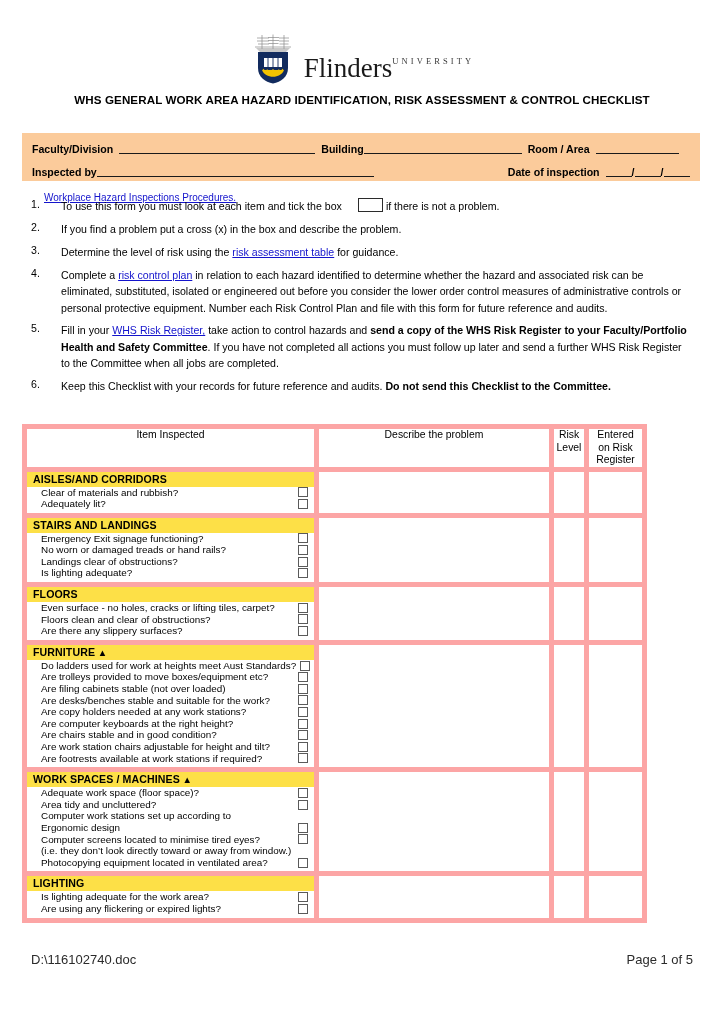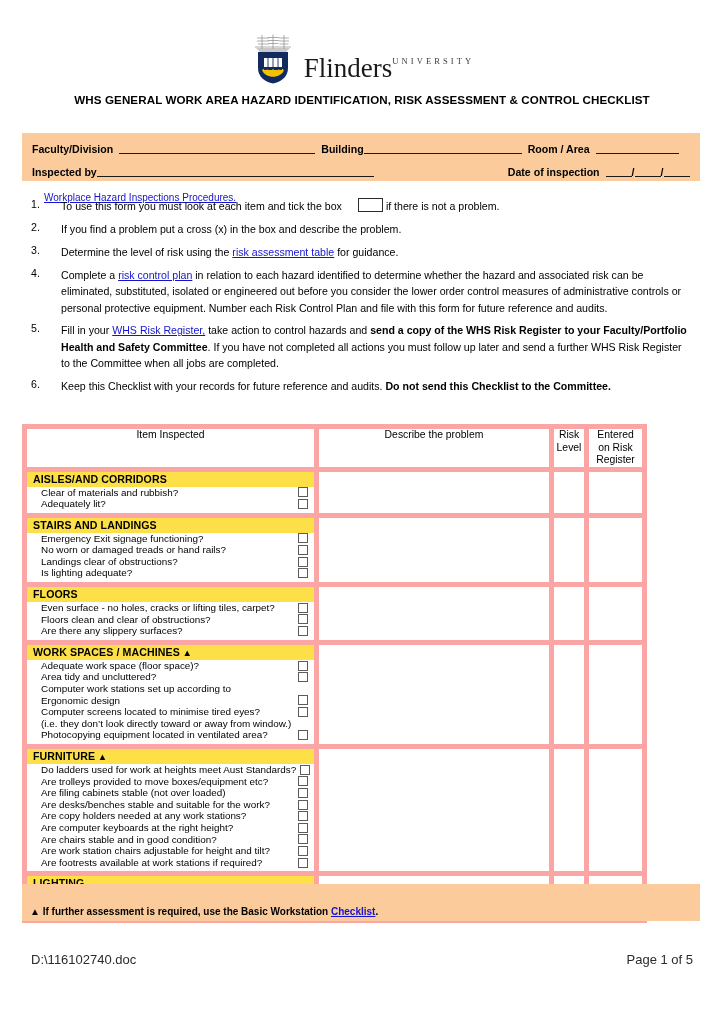--- a/index.html
+++ b/index.html
@@ -432,95 +432,95 @@
               </div>
               <div class="sect-pad-b"></div>
             </div>
           </td>
           <td></td>
           <td></td>
           <td></td>
         </tr>
         <tr>
           <td>
-            <div class="sect-head">WORK SPACES / MACHINES<span class="tri"> ▲</span></div>
+            <div class="sect-head">FURNITURE<span class="tri"> ▲</span></div>
             <div class="q-list">
               <div class="q-row">
-                <span class="q-text">Adequate work space (floor space)?</span>
-                <span class="q-box"></span>
-              </div>
-              <div class="q-row">
-                <span class="q-text">Area tidy and uncluttered?</span>
-                <span class="q-box"></span>
-              </div>
-              <div class="q-row">
-                <span class="q-text">Computer  work stations set up according to</span>
-                <span class="q-box hidden"></span>
-              </div>
-              <div class="q-row">
-                <span class="q-text">Ergonomic design</span>
-                <span class="q-box"></span>
-              </div>
-              <div class="q-row">
-                <span class="q-text">Computer screens located to minimise tired eyes?</span>
-                <span class="q-box"></span>
-              </div>
-              <div class="q-row">
-                <span class="q-text">(i.e. they don’t look directly toward or away from window.)</span>
-                <span class="q-box hidden"></span>
-              </div>
-              <div class="q-row">
-                <span class="q-text">Photocopying equipment located in ventilated area?</span>
+                <span class="q-text">Do ladders used for work at heights meet Aust Standards?</span>
+                <span class="q-box"></span>
+              </div>
+              <div class="q-row">
+                <span class="q-text">Are trolleys provided to move boxes/equipment etc?</span>
+                <span class="q-box"></span>
+              </div>
+              <div class="q-row">
+                <span class="q-text">Are filing cabinets stable (not over loaded)</span>
+                <span class="q-box"></span>
+              </div>
+              <div class="q-row">
+                <span class="q-text">Are desks/benches stable and suitable for the work?</span>
+                <span class="q-box"></span>
+              </div>
+              <div class="q-row">
+                <span class="q-text">Are copy holders needed at any work stations?</span>
+                <span class="q-box"></span>
+              </div>
+              <div class="q-row">
+                <span class="q-text">Are computer keyboards at the right height?</span>
+                <span class="q-box"></span>
+              </div>
+              <div class="q-row">
+                <span class="q-text">Are chairs stable and in good condition?</span>
+                <span class="q-box"></span>
+              </div>
+              <div class="q-row">
+                <span class="q-text">Are work station chairs adjustable for height and tilt?</span>
+                <span class="q-box"></span>
+              </div>
+              <div class="q-row">
+                <span class="q-text">Are footrests available at work stations if required?</span>
                 <span class="q-box"></span>
               </div>
               <div class="sect-pad-b"></div>
             </div>
           </td>
           <td></td>
           <td></td>
           <td></td>
         </tr>
         <tr>
           <td>
-            <div class="sect-head">FURNITURE<span class="tri"> ▲</span></div>
+            <div class="sect-head">WORK SPACES / MACHINES<span class="tri"> ▲</span></div>
             <div class="q-list">
               <div class="q-row">
-                <span class="q-text">Do ladders used for work at heights meet Aust Standards?</span>
-                <span class="q-box"></span>
-              </div>
-              <div class="q-row">
-                <span class="q-text">Are trolleys provided to move boxes/equipment etc?</span>
-                <span class="q-box"></span>
-              </div>
-              <div class="q-row">
-                <span class="q-text">Are filing cabinets stable (not over loaded)</span>
-                <span class="q-box"></span>
-              </div>
-              <div class="q-row">
-                <span class="q-text">Are desks/benches stable and suitable for the work?</span>
-                <span class="q-box"></span>
-              </div>
-              <div class="q-row">
-                <span class="q-text">Are copy holders needed at any work stations?</span>
-                <span class="q-box"></span>
-              </div>
-              <div class="q-row">
-                <span class="q-text">Are computer keyboards at the right height?</span>
-                <span class="q-box"></span>
-              </div>
-              <div class="q-row">
-                <span class="q-text">Are chairs stable and in good condition?</span>
-                <span class="q-box"></span>
-              </div>
-              <div class="q-row">
-                <span class="q-text">Are work station chairs adjustable for height and tilt?</span>
-                <span class="q-box"></span>
-              </div>
-              <div class="q-row">
-                <span class="q-text">Are footrests available at work stations if required?</span>
+                <span class="q-text">Adequate work space (floor space)?</span>
+                <span class="q-box"></span>
+              </div>
+              <div class="q-row">
+                <span class="q-text">Area tidy and uncluttered?</span>
+                <span class="q-box"></span>
+              </div>
+              <div class="q-row">
+                <span class="q-text">Computer  work stations set up according to</span>
+                <span class="q-box hidden"></span>
+              </div>
+              <div class="q-row">
+                <span class="q-text">Ergonomic design</span>
+                <span class="q-box"></span>
+              </div>
+              <div class="q-row">
+                <span class="q-text">Computer screens located to minimise tired eyes?</span>
+                <span class="q-box"></span>
+              </div>
+              <div class="q-row">
+                <span class="q-text">(i.e. they don’t look directly toward or away from window.)</span>
+                <span class="q-box hidden"></span>
+              </div>
+              <div class="q-row">
+                <span class="q-text">Photocopying equipment located in ventilated area?</span>
                 <span class="q-box"></span>
               </div>
               <div class="sect-pad-b"></div>
             </div>
           </td>
           <td></td>
           <td></td>
           <td></td>
         </tr>
         <tr>
@@ -538,22 +538,19 @@
               <div class="sect-pad-b"></div>
             </div>
           </td>
           <td></td>
           <td></td>
           <td></td>
         </tr>
       </tbody>
   </table>
 
-  <div class="note-band">
-    <div class="note-text"><span>▲</span><span> If further assessment is required, use the Basic Workstation </span><span class="link">Checklist</span><span>.</span></div>
-  </div>
 
   <div class="pg-footer">
     <span>D:\116102740.doc</span>
     <span>Page 1 of 5</span>
   </div>
 
 </div>
 
 </body></html>

